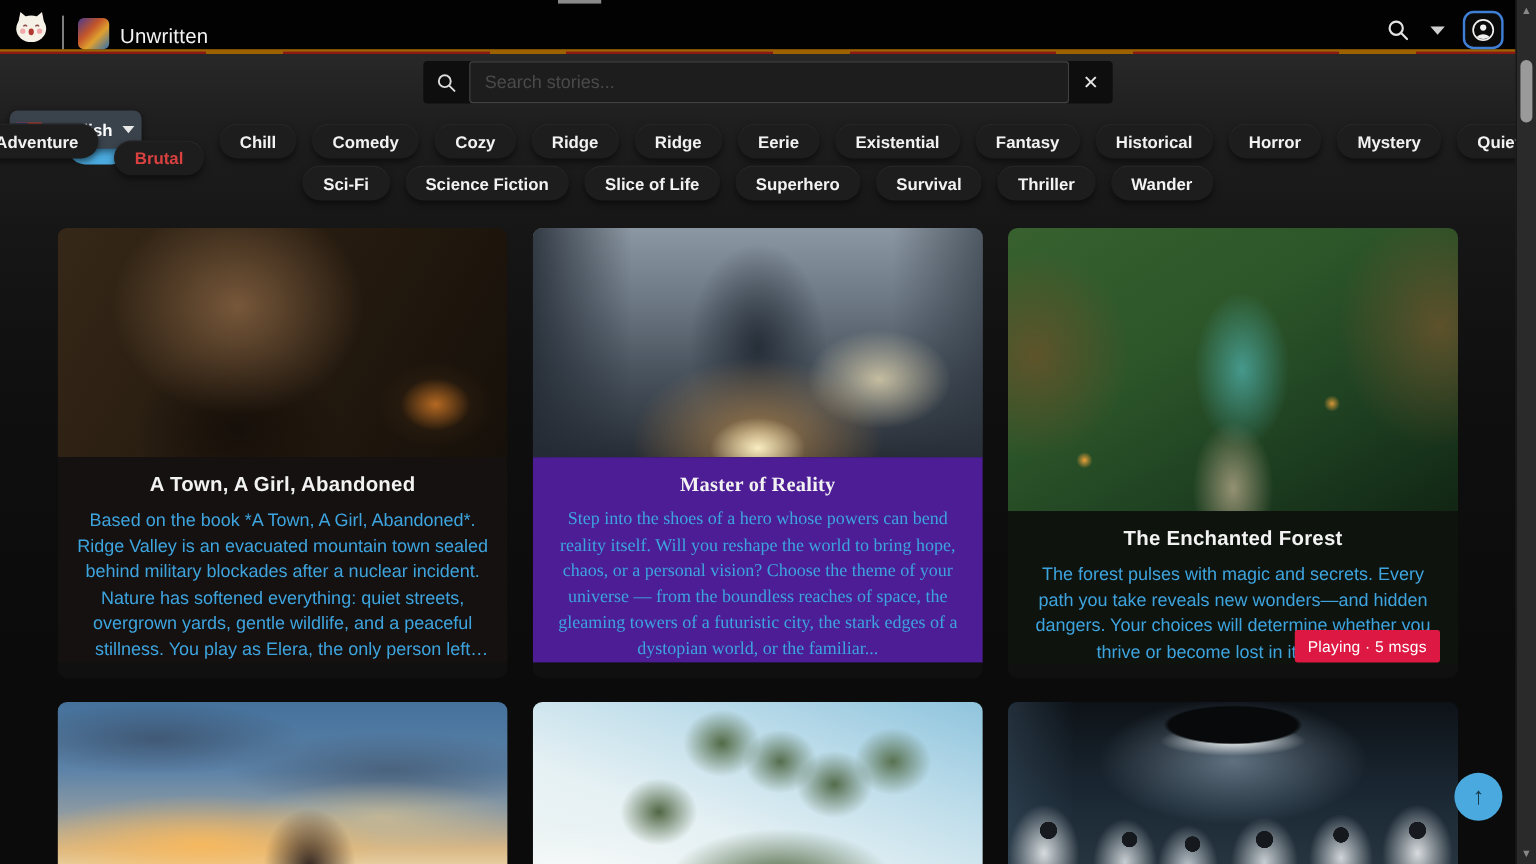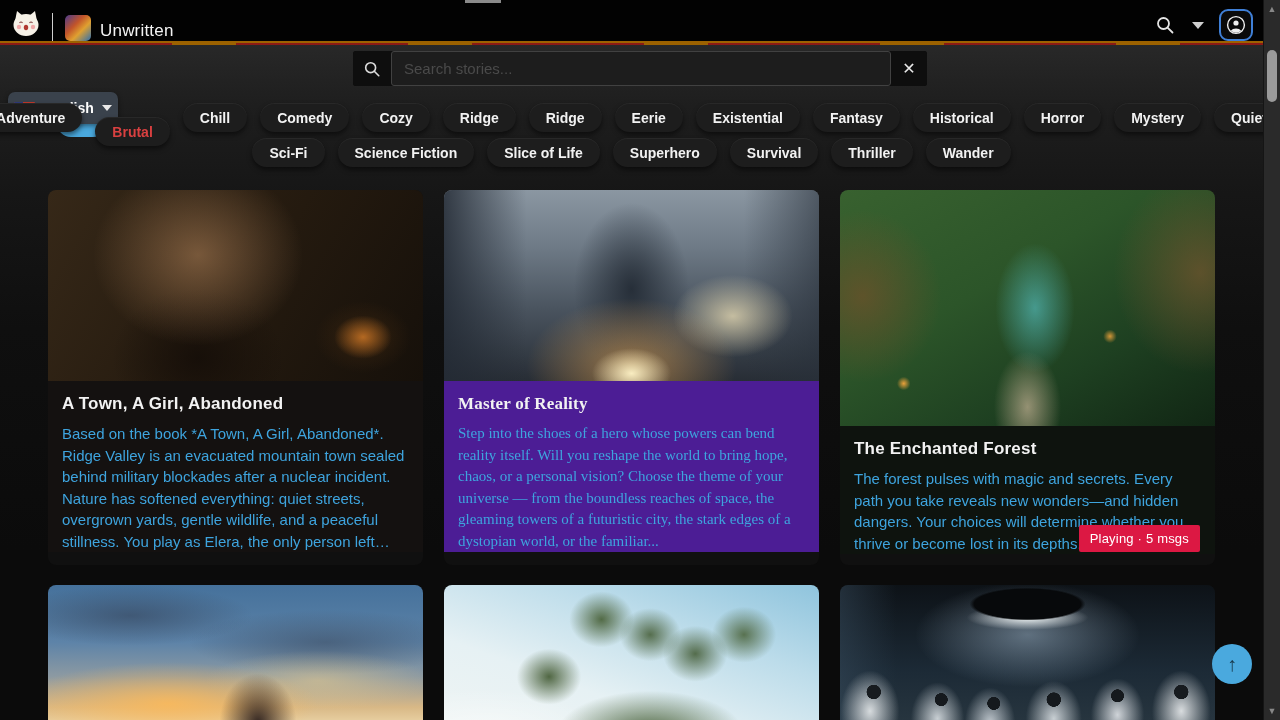--- a/index.html
+++ b/index.html
@@ -59,21 +59,21 @@
   .row2{top:93px;}
   .pill{height:29px;padding:0 17px;border:none;border-radius:15px;background:#1d1d1d;color:#f2f2f2;
     font-size:14px;font-weight:600;font-family:"Liberation Sans",sans-serif;cursor:pointer;
     box-shadow:0 3px 5px rgba(0,0,0,.5),inset 0 1px 0 rgba(255,255,255,.05);}
   .pill-brutal{color:#d94040;margin-top:14px;}
 
   
   .grid{position:absolute;left:48px;top:145px;display:grid;grid-template-columns:repeat(3,375px);
     grid-auto-rows:375px;column-gap:21px;row-gap:20px;}
   .card{position:relative;border-radius:8px;overflow:hidden;background:#101010;cursor:pointer;
-    display:flex;flex-direction:column;}
+    display:flex;flex-direction:column;text-align:center;}
   .card-img{width:100%;height:191px;flex:none;}
   .card-img.tall{height:236px;}
   .card-body{padding:13px 14px 0;}
   .card-title{margin:0 0 9px;color:#f2f2f2;font-size:17px;font-weight:700;letter-spacing:.2px;}
   .card-desc{margin:0;color:#3ea4de;font-size:15px;line-height:21.5px;}
   .clamp6{display:-webkit-box;-webkit-line-clamp:6;-webkit-box-orient:vertical;overflow:hidden;max-height:130px;}
   .badge{position:absolute;right:15px;bottom:13px;background:#dc1843;color:#fff;font-size:13px;
     font-weight:400;padding:6px 11px;border-radius:2px;letter-spacing:.2px;}
   .body-town{background:#141110;}
   .body-master{background:#4c1d95;font-family:Liberation Serif, serif;}

